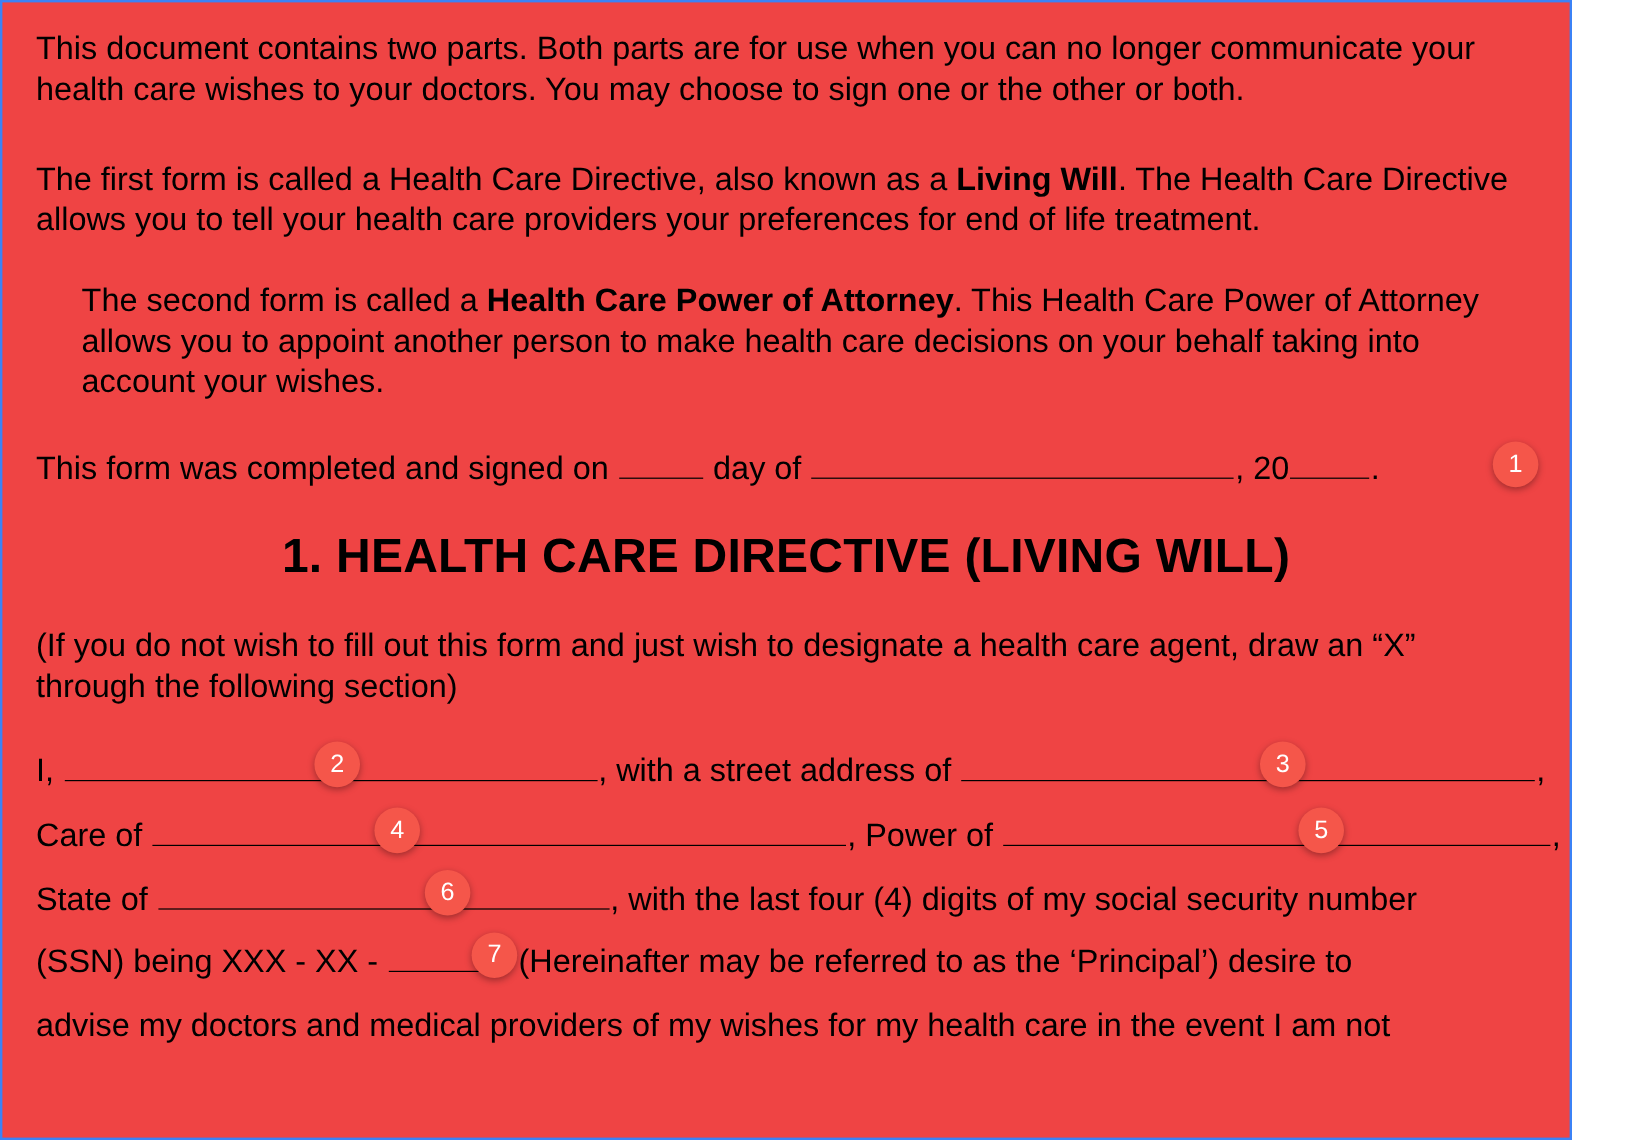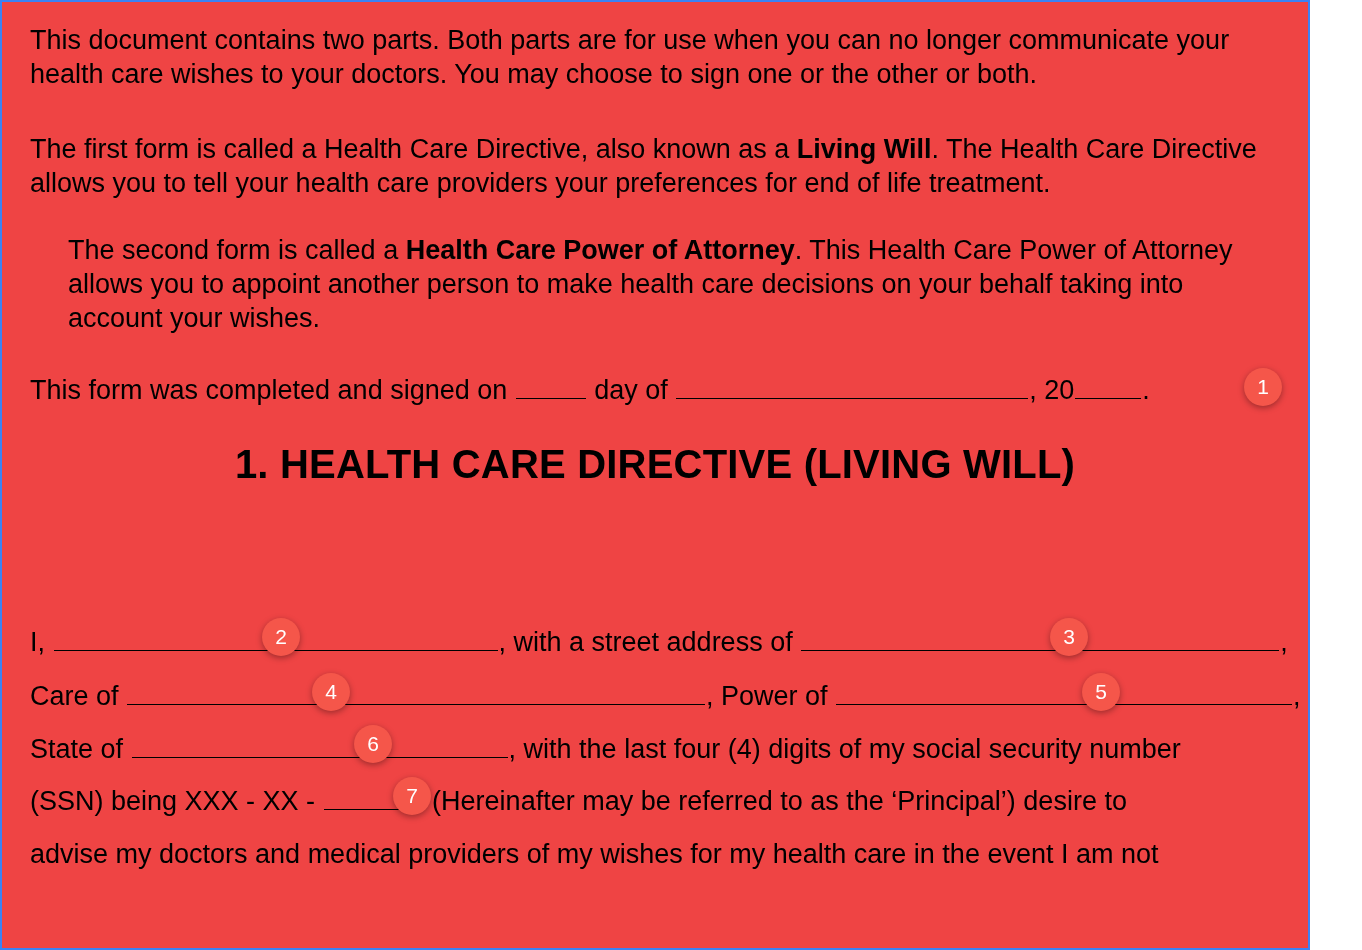--- a/index.html
+++ b/index.html
@@ -77,20 +77,23 @@
   <p class="para" style="top:231px;margin-left:38px;">
     <span>The second form is called a </span><b>Health Care Power of Attorney</b><span>. This Health Care Power of Attorney allows you to appoint another person to make health care decisions on your behalf taking into account your wishes.</span>
   </p>
 
   <div class="line" style="top:370px;">
     <span>This form was completed and signed on </span><span class="blank" style="width:70px;"></span><span> day of </span><span class="blank" style="width:352px;"></span><span>, 20</span><span class="blank" style="width:66px;"></span><span>.</span>
   </div>
 
   <div class="heading">1. HEALTH CARE DIRECTIVE (LIVING WILL)</div>
 
+  <p class="para" style="top:519px;">
+    <span>(If you do not wish to fill out this form and just wish to designate a health care agent, draw an “X” through the following section)</span>
+  </p>
 
   <div class="line" style="top:622px;">
     <span>I, </span><span class="blank" style="width:444px;"></span><span>, with a street address of </span><span class="blank" style="width:478px;"></span><span>,</span>
   </div>
 
   <div class="line" style="top:676px;">
     <span>Care of </span><span class="blank" style="width:578px;"></span><span>, Power of </span><span class="blank" style="width:456px;"></span><span>,</span>
   </div>
 
   <div class="line" style="top:729px;">

